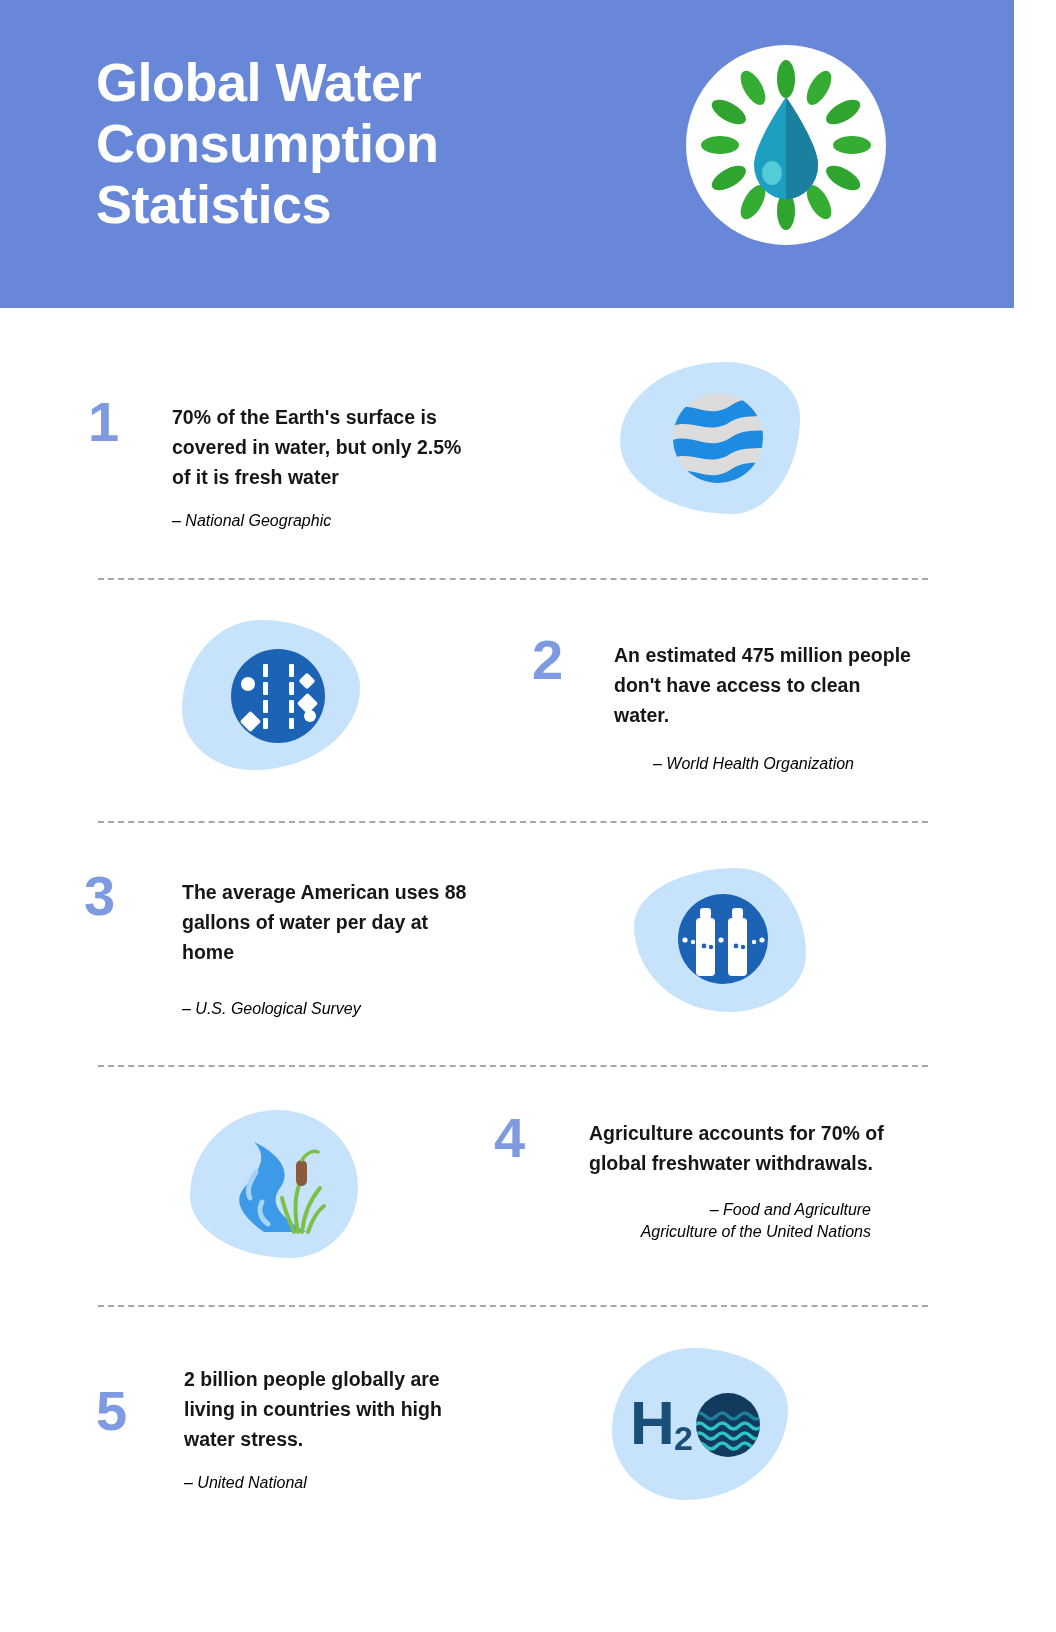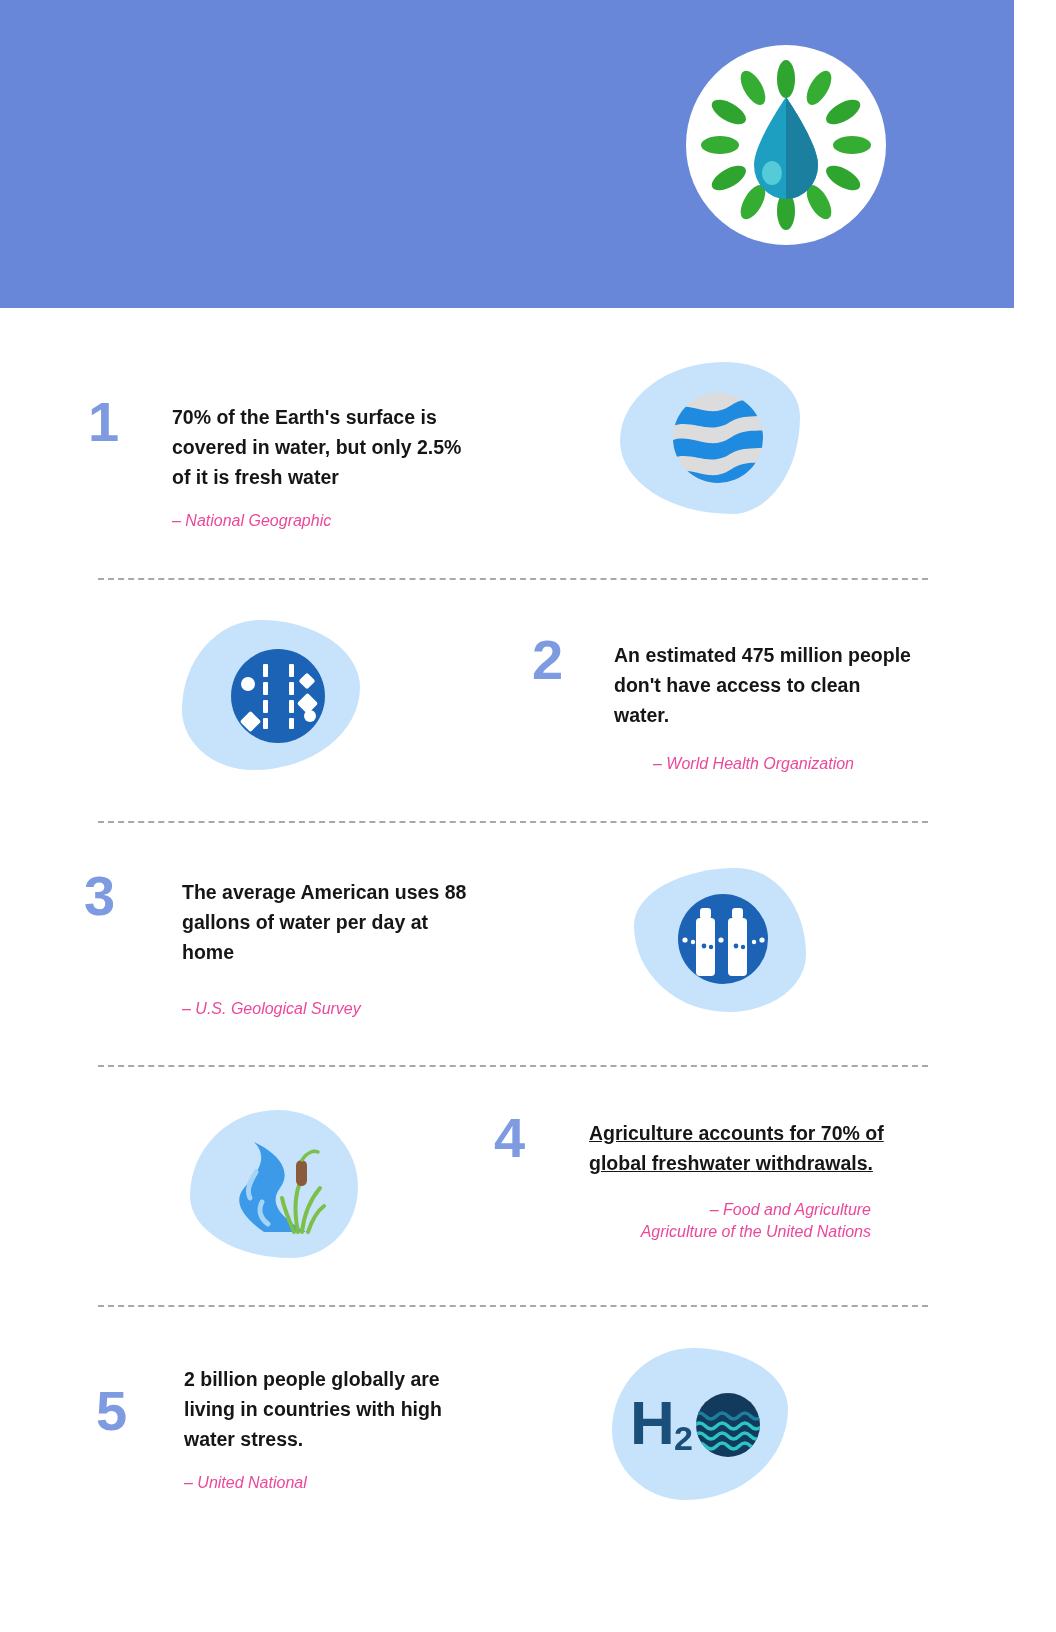--- a/index.html
+++ b/index.html
@@ -66,21 +66,21 @@
   }
   .fact {
     position: absolute;
     color: #161616;
     font-size: 19.5px;
     font-weight: bold;
     line-height: 1.55;
   }
   .source {
     position: absolute;
-    color: #ec4899;
+    color: #000000;
     font-size: 16px;
     font-style: italic;
     line-height: 1.35;
   }
   .source.right { text-align: right; }
 
   
   .divider {
     position: absolute;
     left: 98px;
@@ -103,20 +103,21 @@
   .blob.b4 { border-radius: 52% 48% 40% 60% / 58% 52% 48% 42%; }
   .blob.b5 { border-radius: 46% 54% 58% 42% / 54% 40% 60% 46%; }
   .icon-svg { position: absolute; }
 </style>
 </head>
 <body>
 
 <div class="page">
 
   <div class="header">
+    <div class="header-title">Global Water Consumption Statistics</div>
 
     <div class="logo-wrap">
       <div class="logo-circle"></div>
       <svg class="icon-svg" width="200" height="200" viewBox="0 0 200 200" style="left:0; top:0;">
         <g>
 
           <g fill="#2fa52f">
             <g transform="rotate(0 100 100)">
                 <ellipse cx="100" cy="34" rx="9" ry="19" fill="#2fa52f"></ellipse>
               </g>
@@ -262,21 +263,21 @@
           <path d="M92 100 C 94 82, 100 68, 110 56"></path>
           <path d="M84 100 C 78 86, 74 76, 72 66"></path>
           <path d="M98 100 C 102 88, 106 80, 114 74"></path>
         </g>
         <rect x="86" y="28" width="11" height="26" rx="5.5" fill="#8a5a3c"></rect>
         <path d="M92 28 C 97 20, 104 18, 108 20" stroke="#7cc04a" stroke-width="3.5" fill="none" stroke-linecap="round"></path>
       </svg>
     </div>
 
     <div class="num" style="left:494px; top:1110px;">4</div>
-    <div class="fact" style="left:589px; top:1118px; width:330px;text-decoration:underline;">Agriculture accounts for 70% of global freshwater withdrawals.</div>
+    <div class="fact" style="left:589px; top:1118px; width:330px;">Agriculture accounts for 70% of global freshwater withdrawals.</div>
     <div class="source right" style="left:560px; top:1199px; width:311px;">– Food and Agriculture</div>
     <div class="source right" style="left:560px; top:1221px; width:311px;">Agriculture of the United Nations</div>
   </div>
 
   <div class="divider" style="top:1305px;"></div>
 
   <div class="stat-row" style="top:0;">
     <div class="num" style="left:96px; top:1383px;">5</div>
     <div class="fact" style="left:184px; top:1364px; width:290px;">2 billion people globally are living in countries with high water stress.</div>
     <div class="source" style="left:184px; top:1472px; width:320px;">– United National</div>

